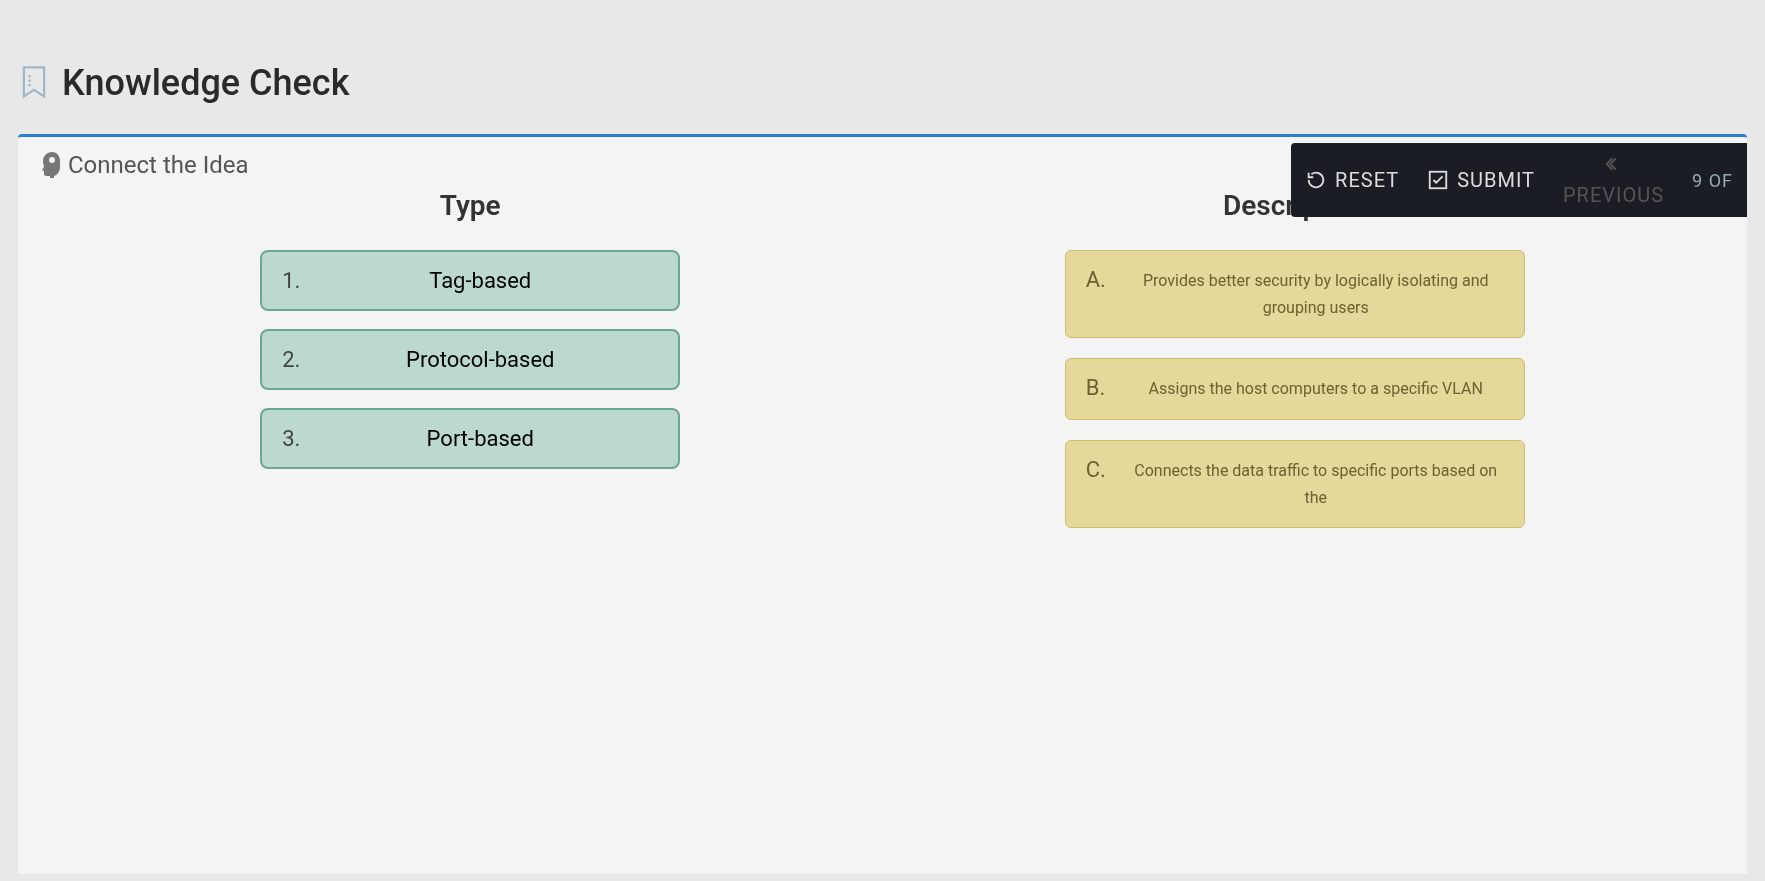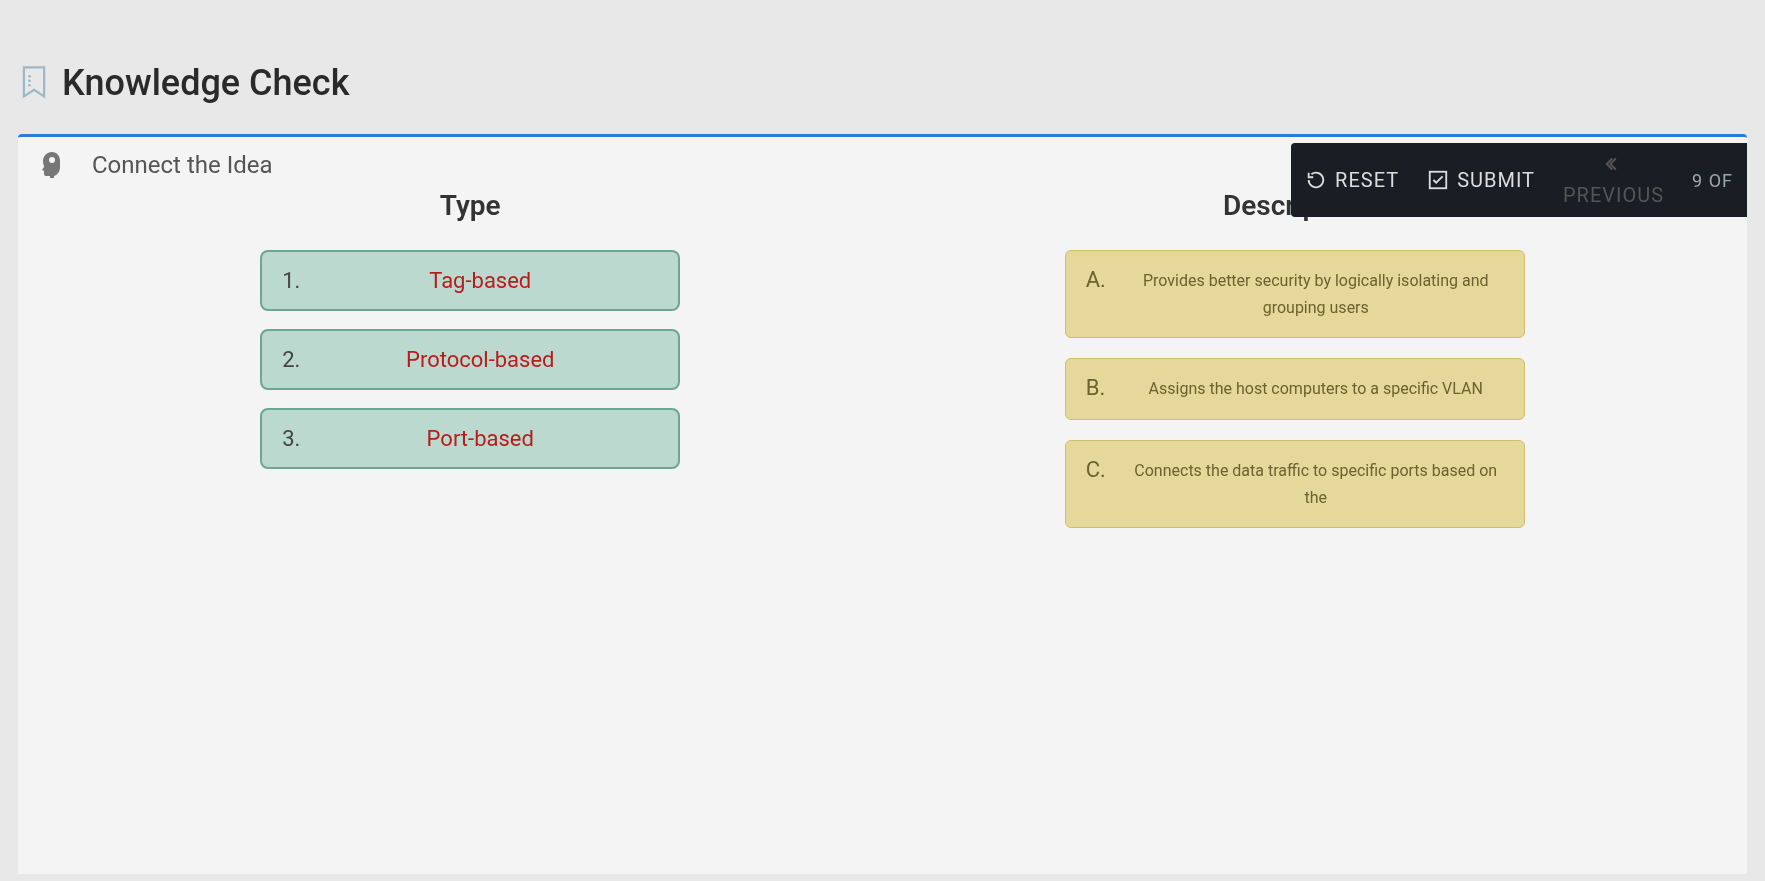--- a/index.html
+++ b/index.html
@@ -33,21 +33,21 @@
       background: #f4f4f4;
       border-top: 3px solid #2b7bd6;
       border-radius: 4px 4px 0 0;
       min-height: 740px;
       position: relative;
     }
     .panel-header {
       display: flex;
       align-items: center;
       padding: 12px 18px 8px 18px;
-      gap: 24px;
+      gap: 0;
     }
     .head-icon {
       width: 32px;
       height: 32px;
     }
     .head-icon svg { width: 100%; height: 100%; }
     .panel-title {
       font-size: 24px;
       color: #555;
     }
@@ -114,21 +114,21 @@
     }
     .type-num {
       font-size: 22px;
       color: #444;
       width: 28px;
     }
     .type-label {
       flex: 1;
       text-align: center;
       font-size: 22px;
-      color: #b91c1c;
+      color: #000000;
       padding-right: 28px;
     }
     .desc-card {
       width: 460px;
       background: #e6d89a;
       border: 1px solid #d0bd6e;
       border-radius: 6px;
       padding: 16px 20px;
       margin-bottom: 20px;
       display: flex;

